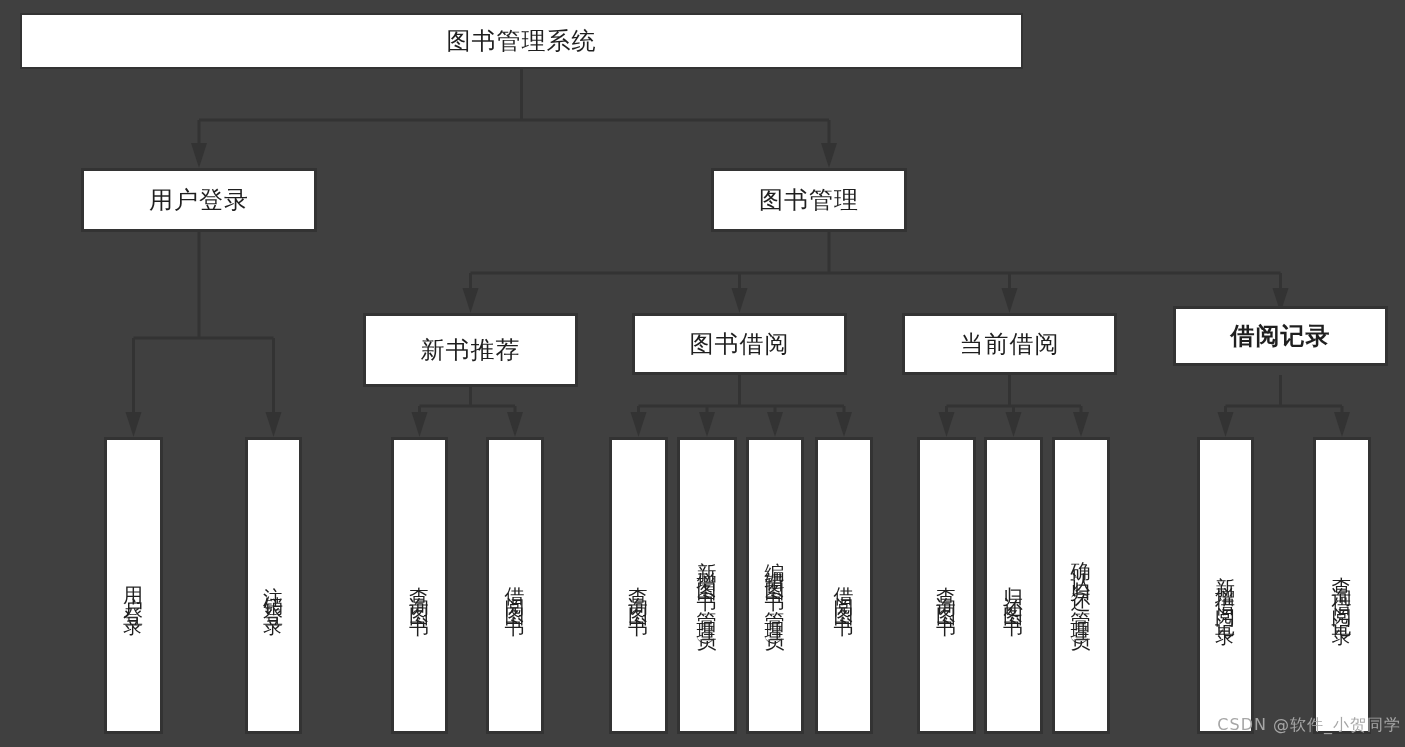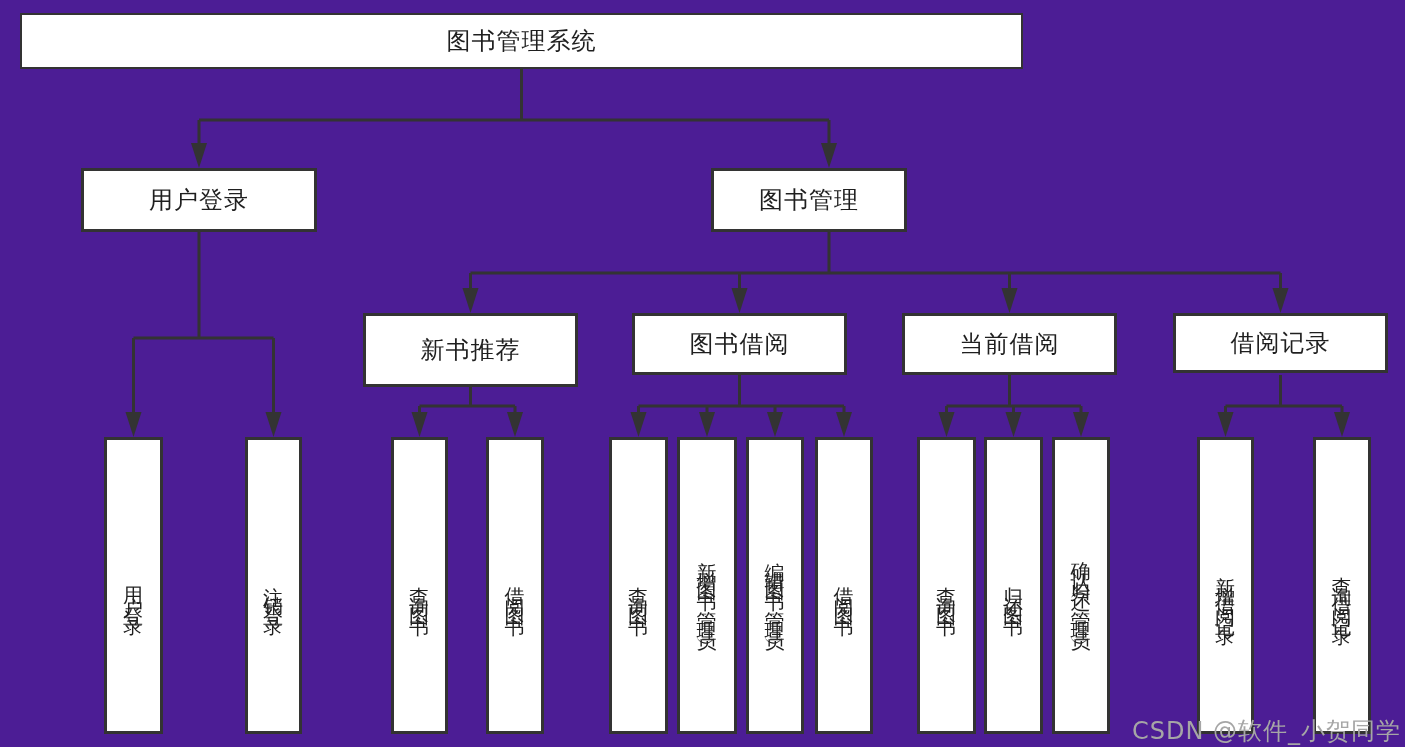--- a/index.html
+++ b/index.html
@@ -1,19 +1,19 @@
 <!DOCTYPE html>
 <html><head>
 <meta charset="utf-8">
 <style>
   html,body{margin:0;padding:0;background:#ffffff;}
   .canvas{
     position:relative;
     width:1405px;height:747px;
-    background:#4c1d95;
+    background:#404040;
     font-family:"DejaVu Sans","Liberation Sans",sans-serif;
     overflow:hidden;
   }
   .connectors{position:absolute;left:0;top:0;width:1405px;height:747px;}
   .node{
     position:absolute;
     box-sizing:border-box;
     background:#ffffff;
     border:3px solid #333333;
     color:#1f1f1f;
@@ -30,21 +30,21 @@
     writing-mode:vertical-rl;
     text-orientation:mixed;
     font-size:20px;
     letter-spacing:10px;
     line-height:1;
     margin-bottom:-10px;
   }
   .watermark{
     position:absolute;
     top:715px;right:4px;
-    font-size:24px;
+    font-size:16px;
     color:#a6a6a6;
     letter-spacing:1px;
     z-index:5;
     white-space:nowrap;
   }
   svg .ln{stroke:#333333;stroke-width:3;fill:none;}
   svg .ah{fill:#333333;stroke:none;}
 </style>
 </head>
 <body>
@@ -95,21 +95,21 @@
   </svg>
 
   <div class="node hdr root" style="left:20px;top:13px;width:1003px;height:56px;">图书管理系统</div>
 
   <div class="node hdr" style="left:81px;top:168px;width:236px;height:64px;">用户登录</div>
   <div class="node hdr" style="left:711px;top:168px;width:196px;height:64px;">图书管理</div>
 
   <div class="node hdr" style="left:363px;top:313px;width:215px;height:74px;">新书推荐</div>
   <div class="node hdr" style="left:902px;top:313px;width:215px;height:62px;">当前借阅</div>
   <div class="node hdr" style="left:632px;top:313px;width:215px;height:62px;">图书借阅</div>
-  <div class="node hdr" style="left:1173px;top:313px;width:215px;height:60px;">借阅记录</div>
+  <div class="node hdr" style="left:1173px;top:306px;width:215px;height:60px;font-weight:bold;">借阅记录</div>
 
   <div class="node leaf" style="left:104px;top:437px;width:59px;height:297px;">
     <span class="vtext">用户登录</span>
   </div>
   <div class="node leaf" style="left:245px;top:437px;width:57px;height:297px;">
     <span class="vtext">注销登录</span>
   </div>
 
   <div class="node leaf" style="left:391px;top:437px;width:57px;height:297px;">
     <span class="vtext">查询图书</span>

